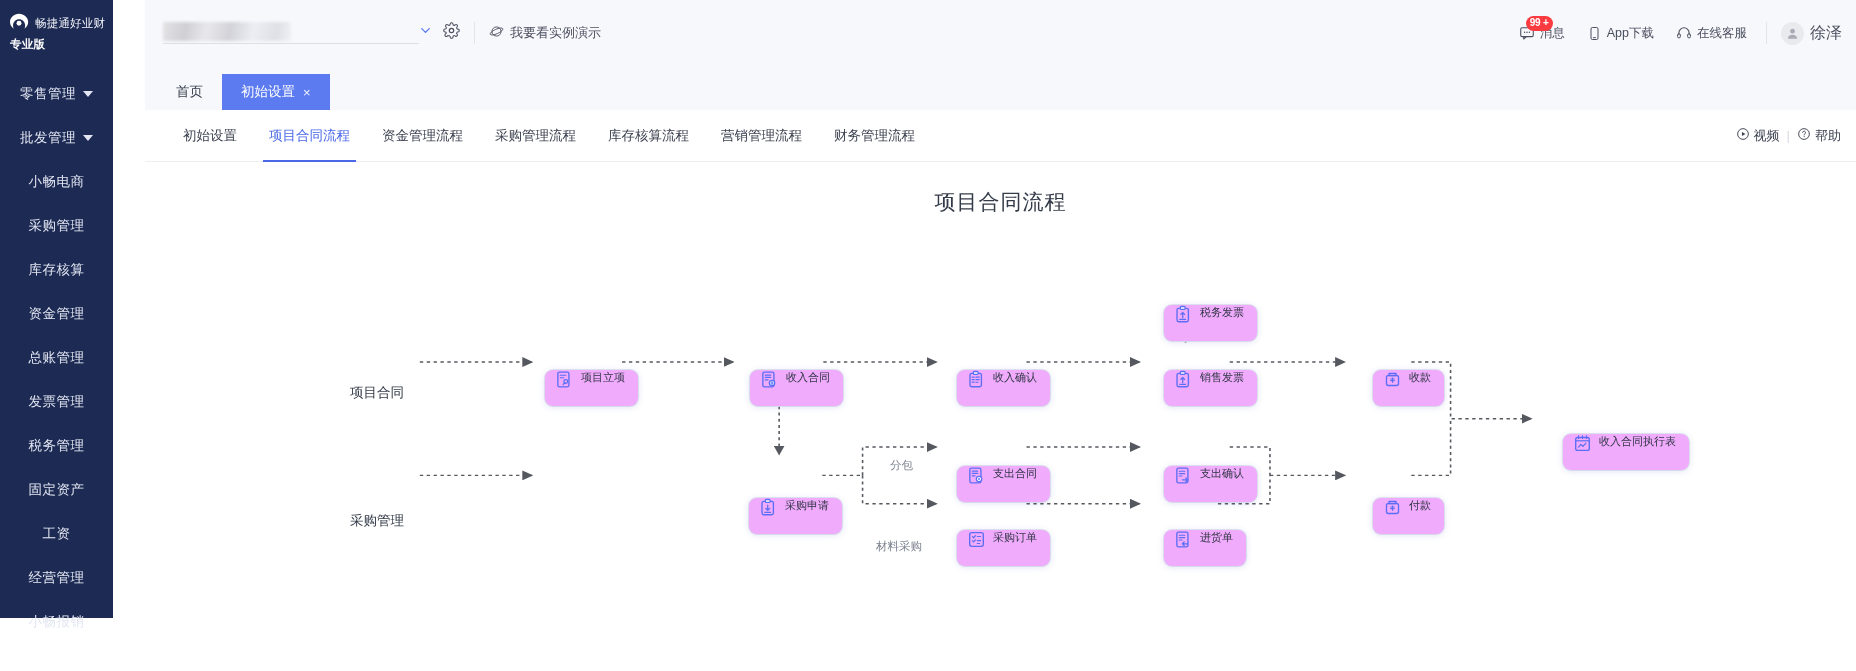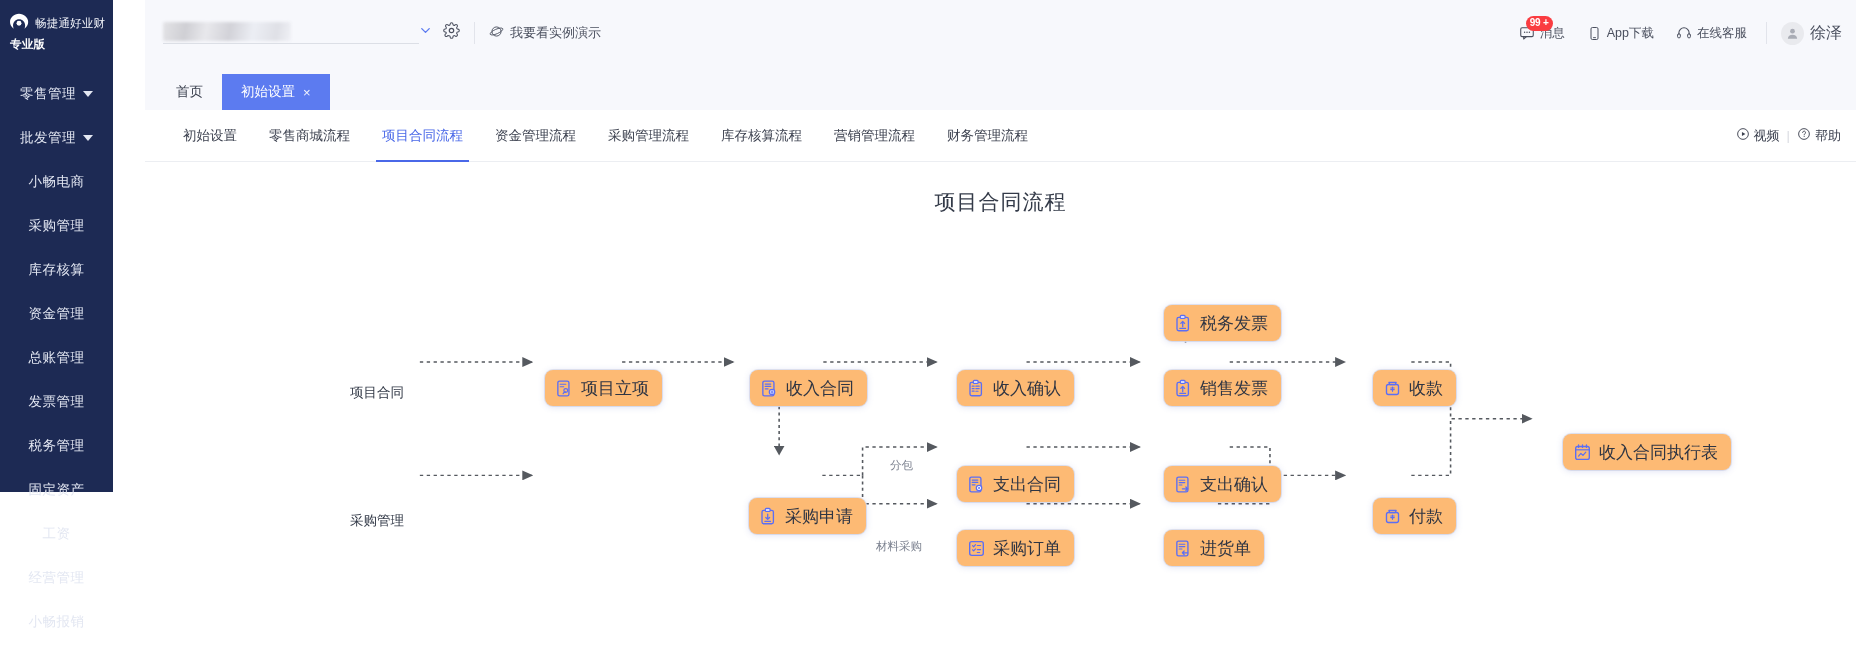--- a/index.html
+++ b/index.html
@@ -5,21 +5,21 @@
   * { box-sizing: border-box; margin: 0; padding: 0; }
   html, body {
     width: 1856px; height: 671px;
     font-family: "Liberation Sans", "DejaVu Sans", sans-serif;
     background: #ffffff; overflow: hidden;
   }
   #app { position: relative; width: 1856px; height: 671px; display: flex; background:#fff; }
 
   
   .sidebar {
-    width: 113px; height: 492px; background: #1d2a54; flex: 0 0 113px;
+    width: 113px; height: 618px; background: #1d2a54; flex: 0 0 113px;
     position: relative; z-index: 5;
   }
   .logo-wrap { height: 66px; padding: 12px 0 0 8px; position: relative; }
   .logo-row { display: flex; align-items: center; gap: 5px; }
   .logo-mark { width: 22px; height: 22px; flex: 0 0 22px; }
   .logo-text { color: #f0f2f8; font-size: 11.5px; white-space: nowrap; letter-spacing: .2px; }
   .logo-badge {
     color: #ffffff; font-size: 11.5px; margin-top: 3px; margin-left: 2px;
     font-weight: 700; letter-spacing: .3px;
   }
@@ -112,24 +112,24 @@
 
   
   .canvas { flex: 1; position: relative; background: #ffffff; overflow: hidden; }
   .flow-title {
     position: absolute; left: 0; right: 0; top: 26px; text-align: center;
     font-size: 21px; color: #333a48; letter-spacing: 1px;
   }
   .swim-label { position: absolute; font-size: 13.5px; color: #333a48; white-space: nowrap; }
 
   .node {
-    position: absolute; height: 36px; background: #fdba74; border-radius: 8px;
-    display: flex; align-items: center; gap: 7px; padding: 0 13px 0 10px;
+    position: absolute; height: 36px; background: #f0abfc; border-radius: 8px;
+    display: flex; gap: 7px; padding: 0 13px 0 10px;
     box-shadow: 0 1px 7px rgba(86,102,190,.20), 0 0 0 1px rgba(228,231,240,.9);
-    font-size: 17px; color: #2f3543; white-space: nowrap; cursor: pointer;
+    font-size: 11px; color: #2f3543; white-space: nowrap; cursor: pointer;
   }
   .node .nicon { width: 19px; height: 19px; flex: 0 0 19px; display:block; }
   .edge-label {
     position: absolute; font-size: 11.5px; color: #7b818f; white-space: nowrap;
   }
   svg.edges { position: absolute; left: 0; top: 0; width: 100%; height: 100%; pointer-events: none; }
 </style>
 </head>
 <body>
 
@@ -273,23 +273,20 @@
           <span>初始设置</span>
           <span class="x">×</span>
         </div>
       </div>
 
     <div class="subtabs">
       <div style="display:flex;align-items:center;" id="stabs-root">
           <div class="stab">
             <span>初始设置</span>
           </div>
-          <div class="stab">
-            <span>零售商城流程</span>
-          </div>
           <div class="stab active">
             <span>项目合同流程</span>
           </div>
           <div class="stab">
             <span>资金管理流程</span>
           </div>
           <div class="stab">
             <span>采购管理流程</span>
           </div>
           <div class="stab">

